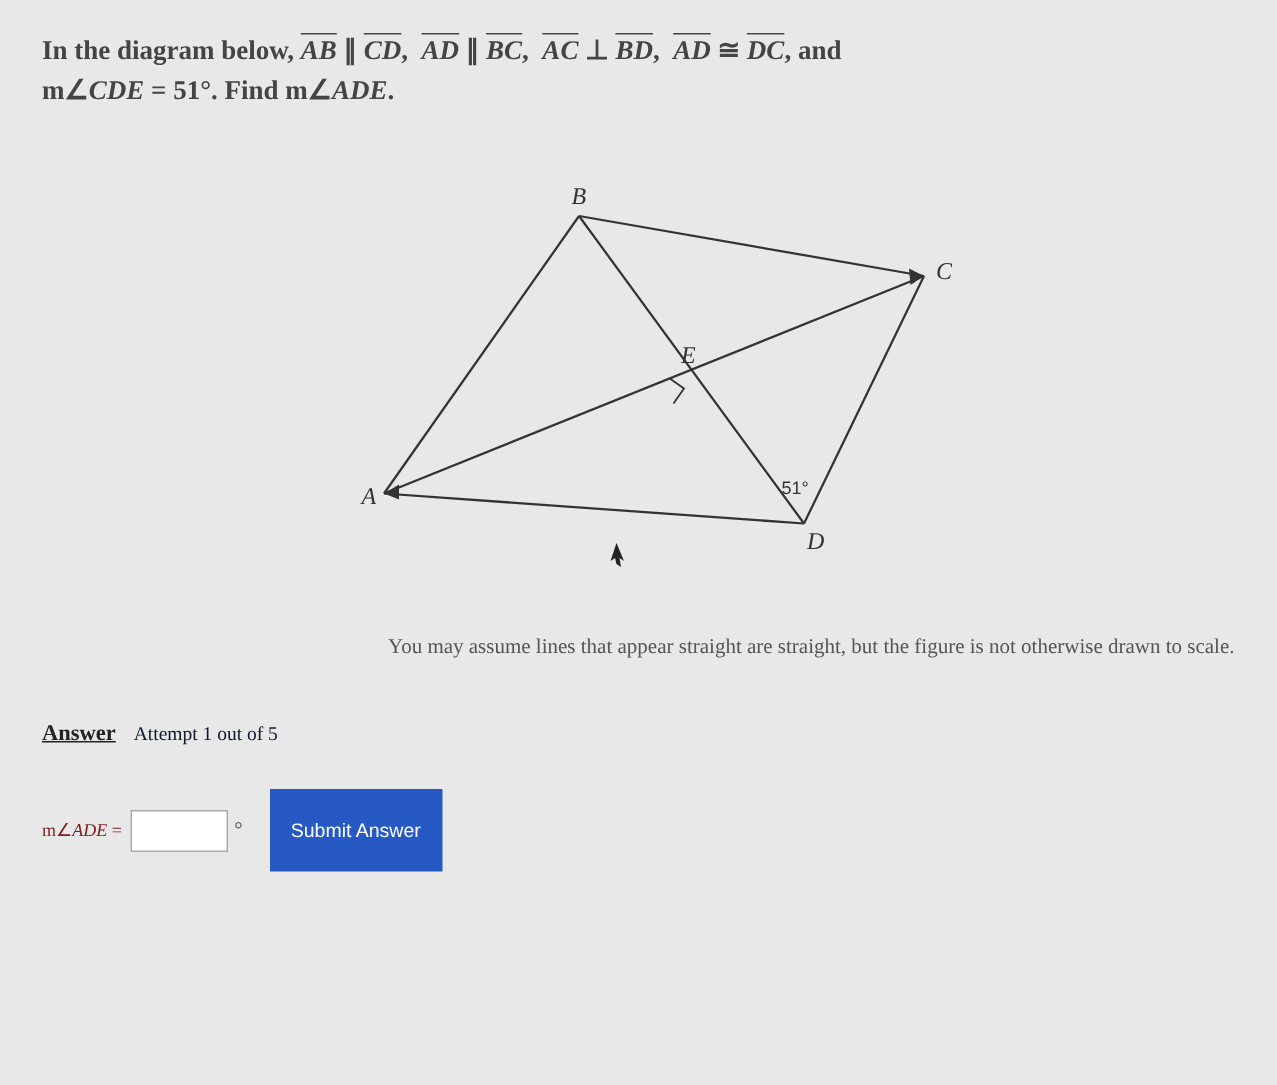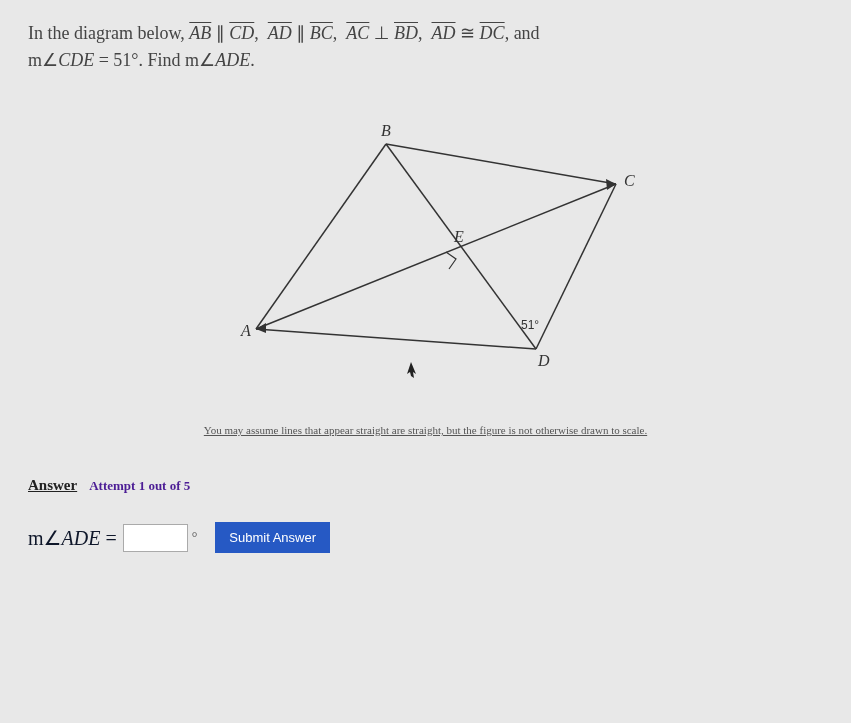--- a/index.html
+++ b/index.html
@@ -13,90 +13,90 @@
       width: 851px;
       height: 723px;
       padding: 20px 28px;
       color: #333;
     }
     .problem-text {
       font-size: 18px;
       line-height: 1.5;
       color: #444;
       margin-bottom: 30px;
+      font-weight: bold;
     }
     .overline {
       text-decoration: overline;
       font-style: italic;
     }
     .math-italic {
       font-style: italic;
       text-align: right;
     }
     .diagram-container {
       width: 100%;
       display: flex;
       justify-content: center;
       margin: 40px 0 20px 0;
     }
     svg.diagram {
       width: 480px;
       height: 280px;
     }
     .note-text {
-      text-align: center;
-      font-size: 11px;
+      text-align: right;
+      font-size: 14px;
       color: #555;
       margin: 30px 0 40px 0;
-      text-decoration: underline;
     }
     .answer-section {
       margin-top: 20px;
     }
     .answer-label {
       font-weight: bold;
       font-size: 15px;
       color: #222;
       text-decoration: underline;
     }
     .attempt-label {
       font-size: 13px;
-      color: #4c1d95;
-      font-weight: bold;
+      color: #0f172a;
+      font-weight: normal;
       margin-left: 8px;
     }
     .answer-row {
       display: flex;
       align-items: center;
       margin-top: 28px;
     }
     .answer-prefix {
-      font-size: 20px;
-      color: #0f172a;
+      font-size: 12px;
+      color: #7f1d1d;
       margin-right: 6px;
     }
     .answer-input {
       width: 65px;
       height: 28px;
       border: 1px solid #aaa;
       background: #fff;
       font-size: 14px;
       padding: 2px 4px;
       text-align: center;
     }
     .degree-mark {
       font-size: 14px;
       margin: 0 18px 0 4px;
       color: #555;
     }
     .submit-btn {
       background: #2659c4;
       color: #fff;
       border: none;
-      padding: 8px 14px;
+      padding: 20px 14px;
       font-size: 13px;
       font-family: Arial, sans-serif;
       cursor: pointer;
     }
     .vertex-label {
       font-family: 'Times New Roman', serif;
       font-size: 16px;
       font-style: italic;
       fill: #333;
     }

